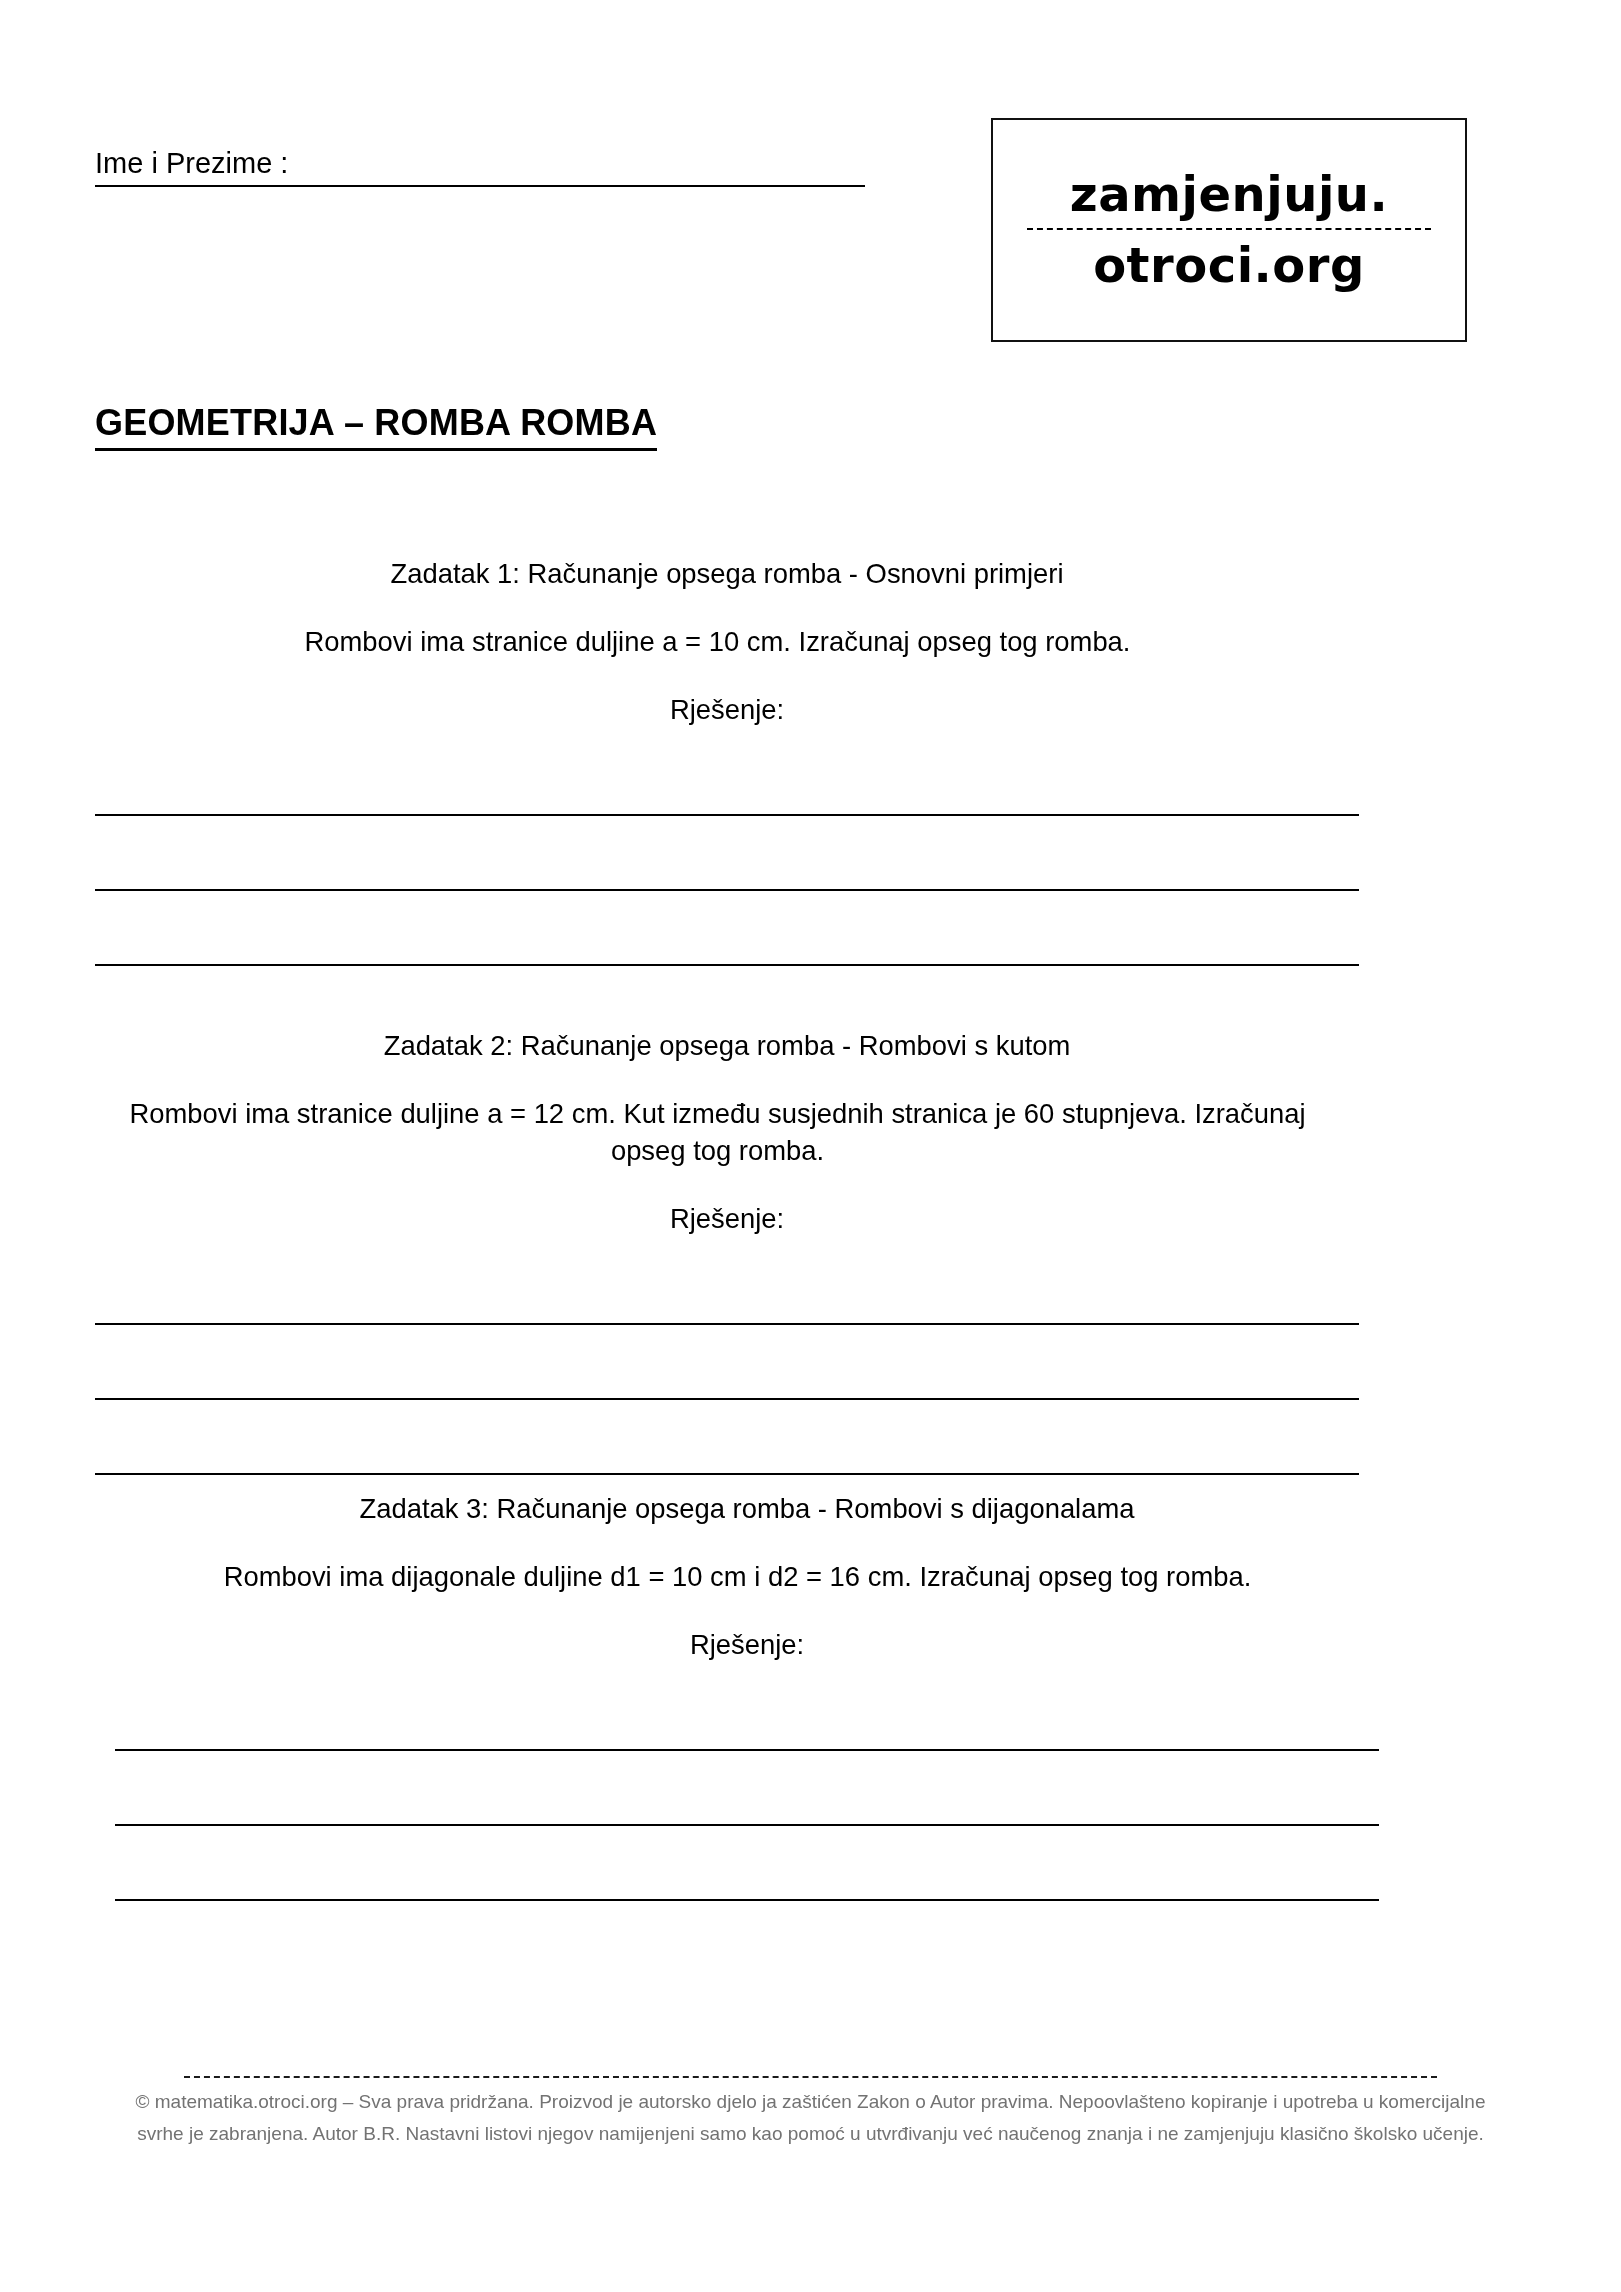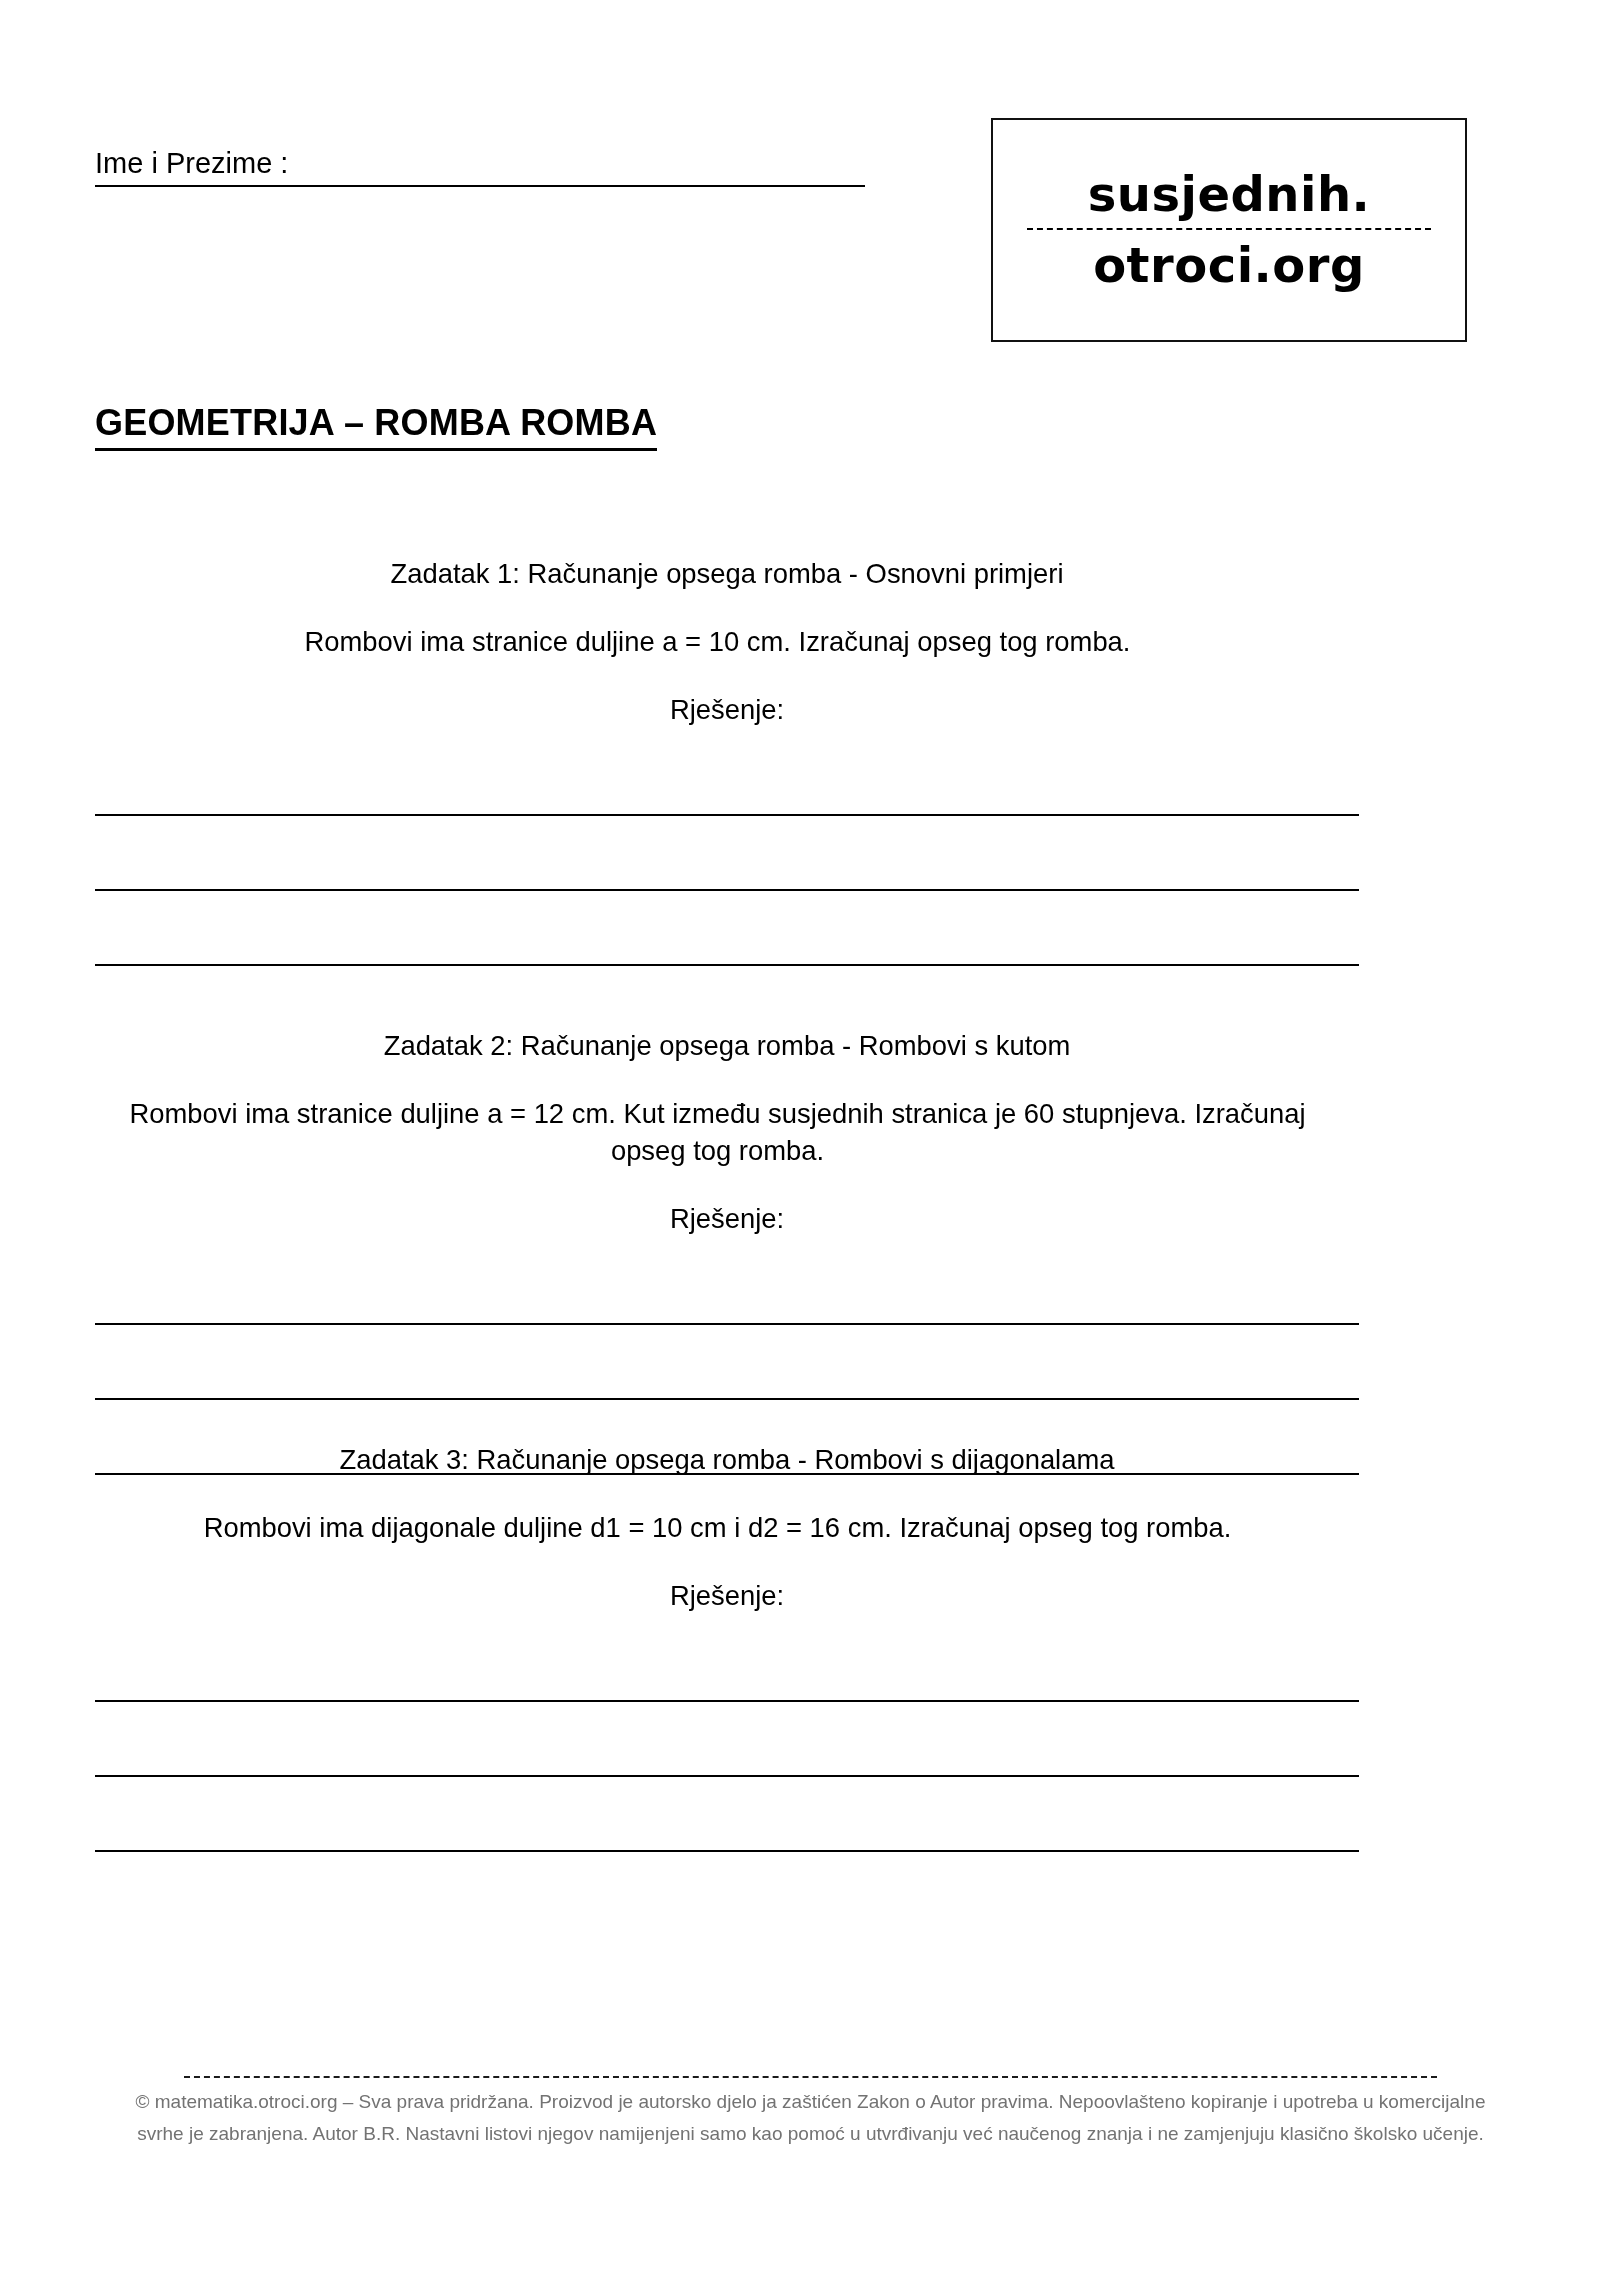--- a/index.html
+++ b/index.html
@@ -109,21 +109,21 @@
 
   
   .task {
     position: absolute;
     left: 95px;
     width: 1264px;
     text-align: center;
   }
   #task-1 { top: 555px; }
   #task-2 { top: 1027px; }
-  #task-3 { top: 1441px; }
+  #task-3 { top: 1490px; margin-left: 20px; }
 
   .task-heading {
     font-size: 27.4px;
     line-height: 37px;
     margin: 0 0 31px 0;
     white-space: pre;
   }
   .task-body {
     font-size: 27.4px;
     line-height: 37px;
@@ -176,21 +176,21 @@
 
   <div class="header">
 
     <div class="field-row name">
       <span class="field-label">Ime i Prezime :</span>
       <span class="field-rule"></span>
     </div>
 
 
     <div class="logo-box">
-      <div class="logo-line1">susjednih.</div>
+      <div class="logo-line1">zamjenjuju.</div>
       <div class="logo-sep"></div>
       <div class="logo-line2">otroci.org</div>
     </div>
 
   </div>
 
   <div class="worksheet-title">GEOMETRIJA – ROMBA ROMBA</div>
 
   <section class="task" id="task-1">
     <p class="task-heading">Zadatak 1: Računanje opsega romba - Osnovni primjeri</p>

